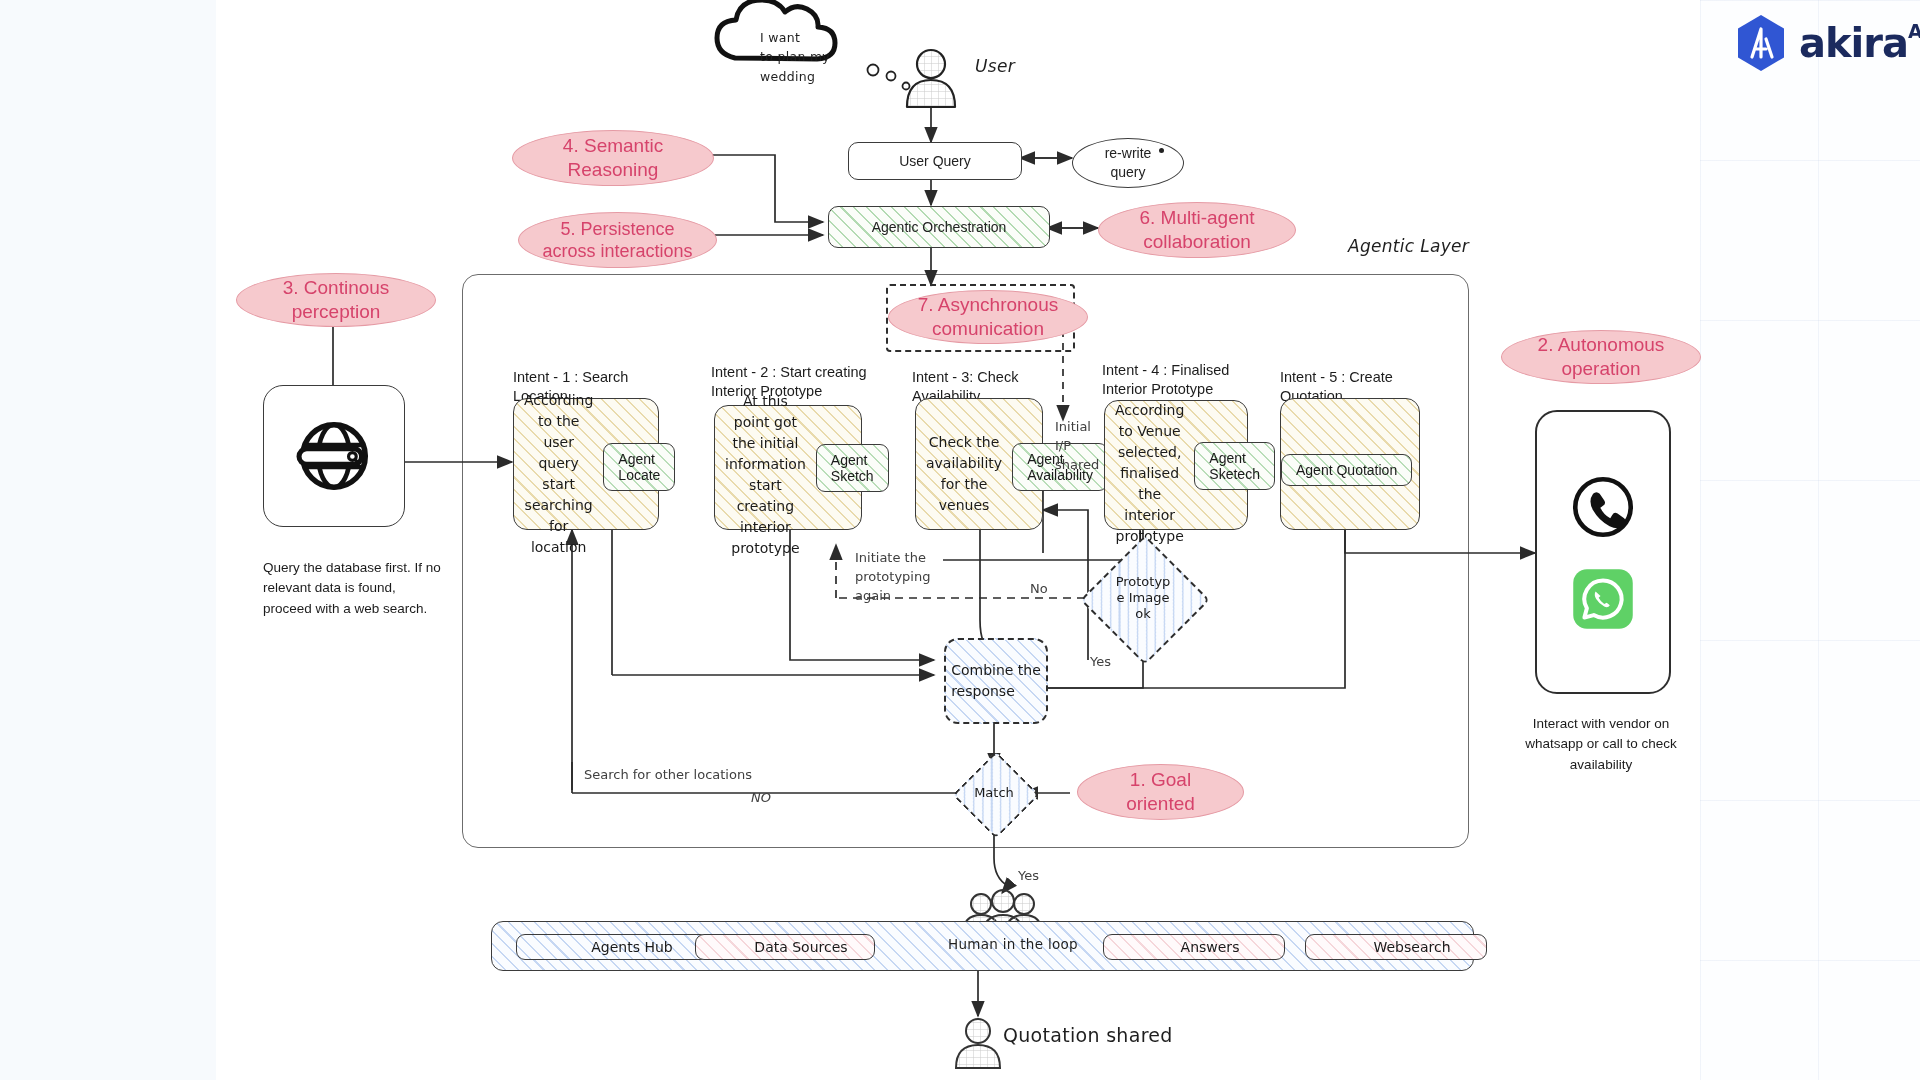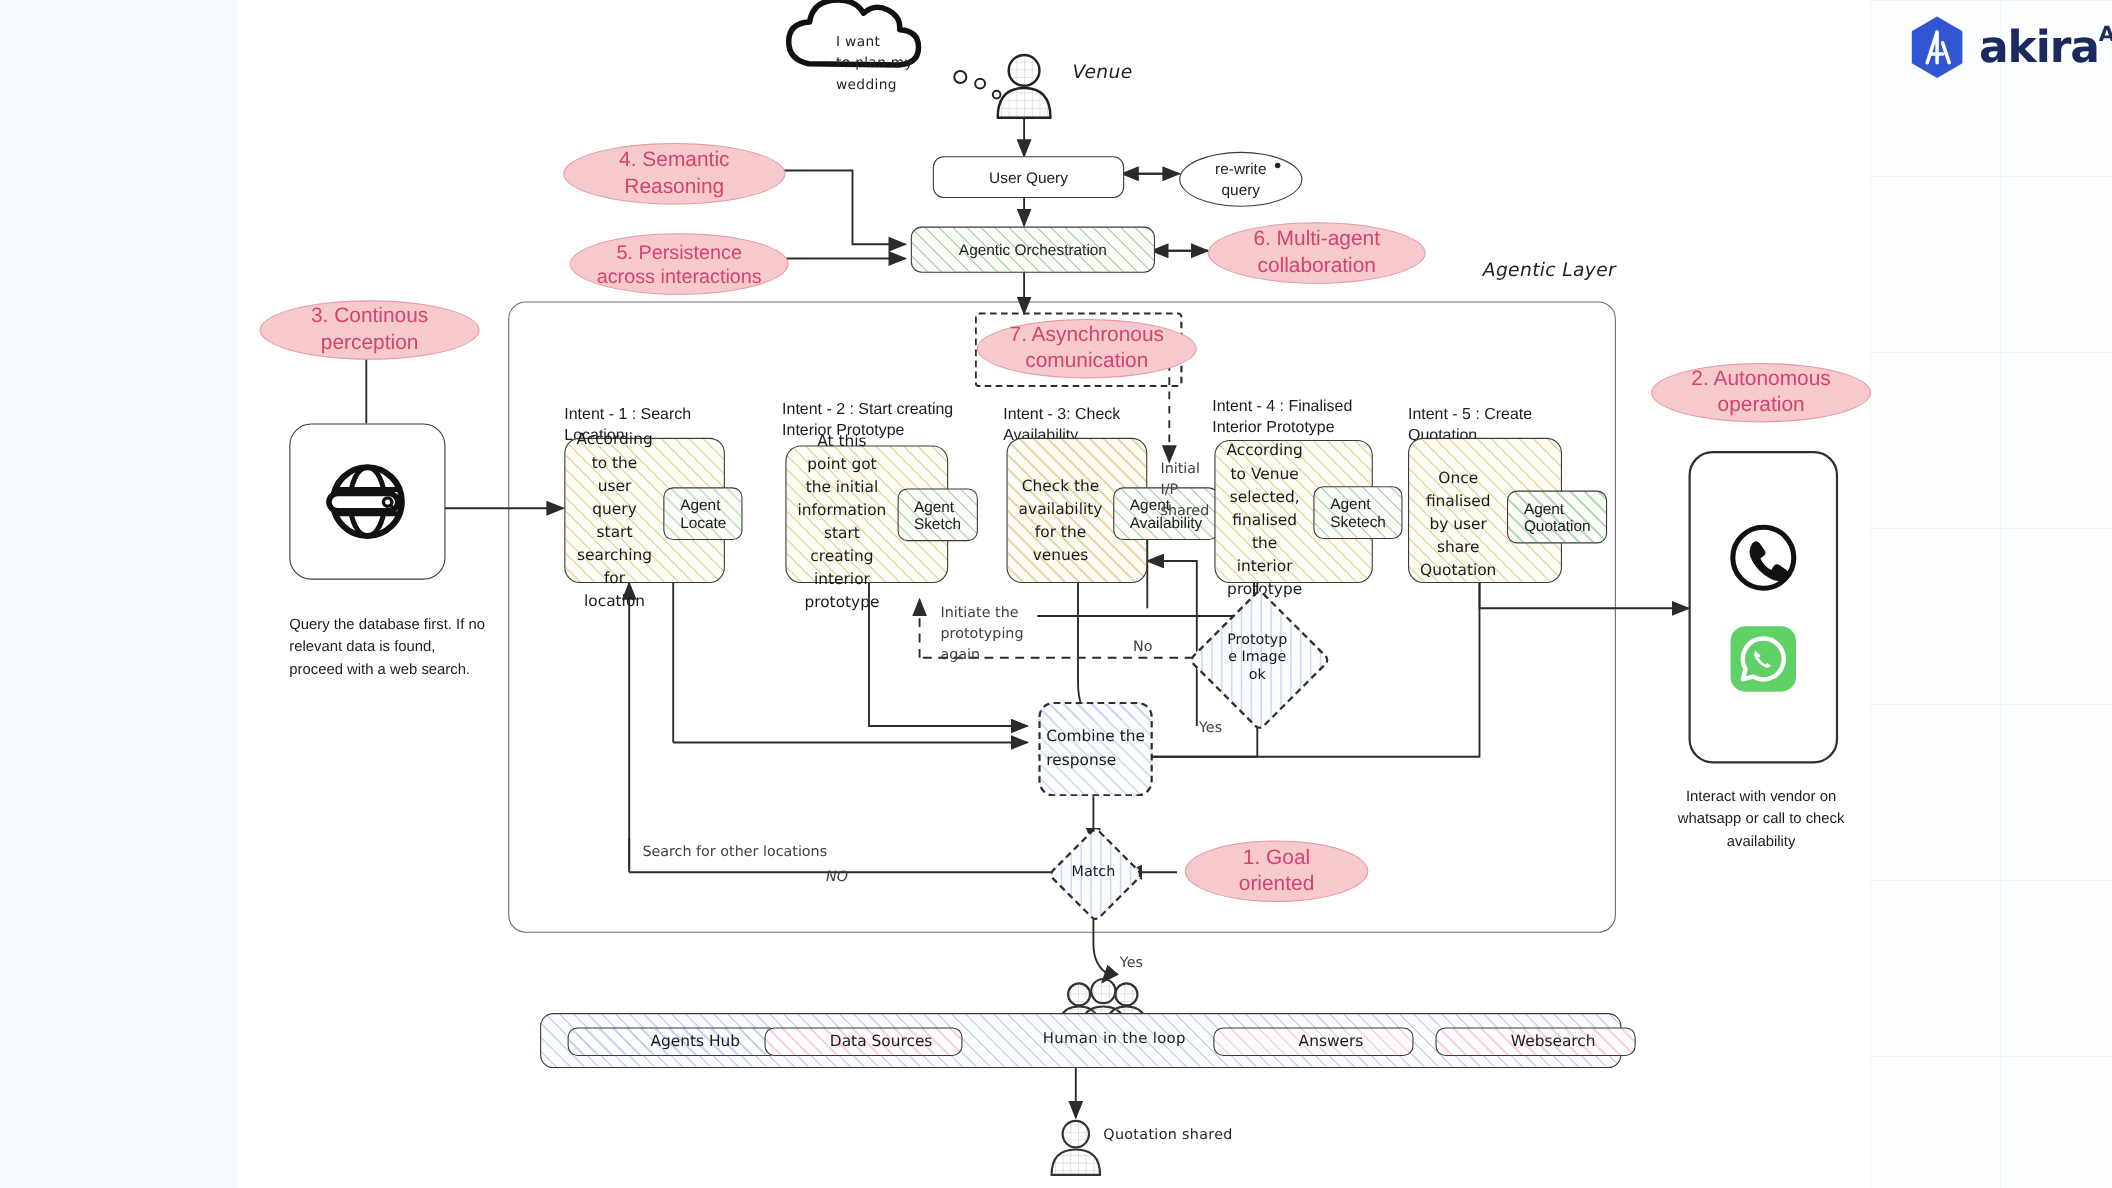--- a/index.html
+++ b/index.html
@@ -200,21 +200,21 @@
   <circle cx="906" cy="86" r="3.5" fill="#fff" stroke="#222" stroke-width="1.8"></circle>
 
   <g>
     <circle cx="931" cy="64" r="14" fill="url(#pcheck)" stroke="#222" stroke-width="2.2"></circle>
     <path d="M907,107 q0,-27 24,-27 q24,0 24,27 z" fill="url(#pcheck)" stroke="#222" stroke-width="2.2" stroke-linejoin="round"></path>
   </g>
 </svg>
 <div class="abs hw" style="left:760px;top:28px;width:100px;font-size:12.5px;line-height:1.55;white-space:pre-line;">I want
 to plan my
 wedding</div>
-<div class="abs hw" style="left:975px;top:56px;font-size:17px;font-style:italic;">Venue</div>
+<div class="abs hw" style="left:975px;top:56px;font-size:17px;font-style:italic;">User</div>
 
 <div class="box" style="left:848px;top:142px;width:172px;height:36px;">User Query</div>
 
 <div class="ellipse-plain" style="left:1072px;top:138px;width:110px;height:48px;white-space:pre-line;">re-write
 query</div>
 <div class="abs" style="left:1159px;top:148px;width:5px;height:5px;border-radius:50%;background:#222;"></div>
 
 <div class="box hatch-green" style="left:828px;top:206px;width:220px;height:40px;">Agentic Orchestration</div>
 
 <div class="pill" style="left:512px;top:130px;width:200px;height:54px;white-space:pre-line;">4. Semantic
@@ -280,21 +280,20 @@
 </div>
 
 <div class="intent-title" style="left:1102px;top:361px;width:160px;">Intent - 4 : Finalised Interior Prototype</div>
 <div class="intent-card hatch-cream" style="left:1104px;top:400px;width:144px;height:130px;padding-top:16px;">
   <div class="intent-text">According to Venue selected, finalised the interior prototype</div>
   <div class="agent-chip">Agent Sketech</div>
 </div>
 
 <div class="intent-title" style="left:1280px;top:368px;width:170px;">Intent - 5 : Create Quotation</div>
 <div class="intent-card hatch-cream" style="left:1280px;top:398px;width:140px;height:132px;padding-top:26px;">
-  <div class="intent-text">Once finalised by user share Quotation</div>
   <div class="agent-chip">Agent Quotation</div>
 </div>
 
 <div class="edge-label" style="left:1055px;top:418px;width:40px;white-space:pre-line;">Initial
 I/P
 shared</div>
 <div class="edge-label" style="left:855px;top:549px;width:90px;white-space:pre-line;">Initiate the
 prototyping
 again</div>
 <div class="edge-label" style="left:1030px;top:580px;">No</div>
@@ -334,13 +333,13 @@
   </g>
 </svg>
 
 <div id="bottom-bar" class="hatch-blue" style="left:491px;top:921px;width:981px;height:48px;"></div>
 <div class="bar-chip hatch-blue" style="left:516px;top:934px;width:152px;height:24px;padding-left:39px;">Agents Hub</div>
 <div class="bar-chip hatch-pink" style="left:695px;top:934px;width:146px;height:24px;">Data Sources</div>
 <div class="abs hw" style="left:948px;top:936px;font-size:13.5px;">Human in the loop</div>
 <div class="bar-chip hatch-pink" style="left:1103px;top:934px;width:148px;height:24px;">Answers</div>
 <div class="bar-chip hatch-pink" style="left:1305px;top:934px;width:148px;height:24px;">Websearch</div>
 
-<div class="abs hw" style="left:1003px;top:1024px;font-size:13px;">Quotation shared</div>
+<div class="abs hw" style="left:1003px;top:1024px;font-size:19px;">Quotation shared</div>
 
 </body></html>

